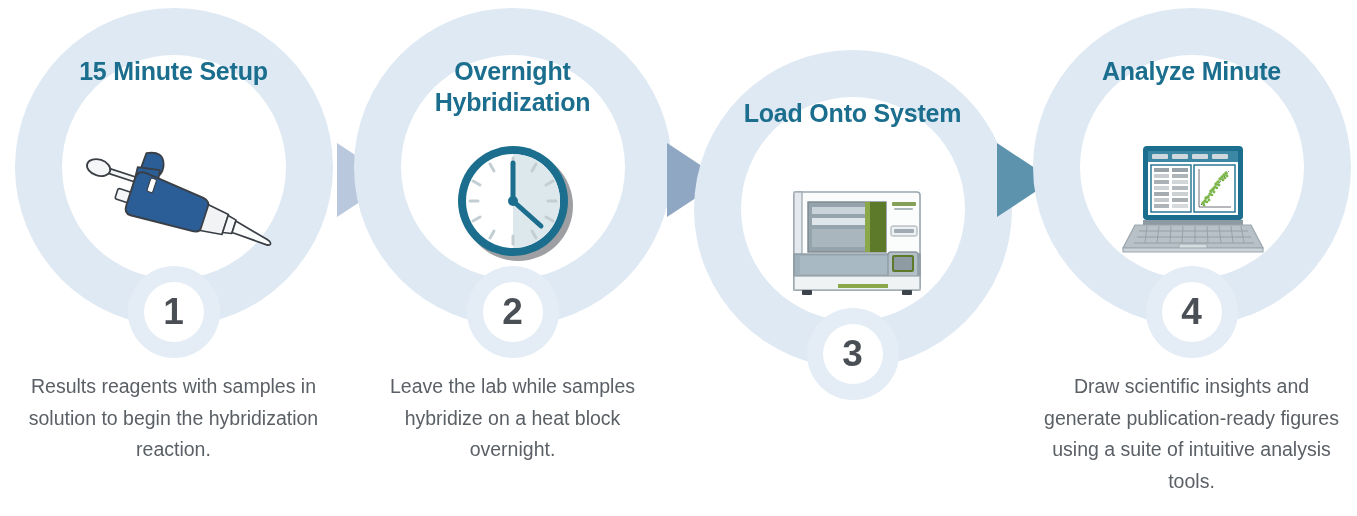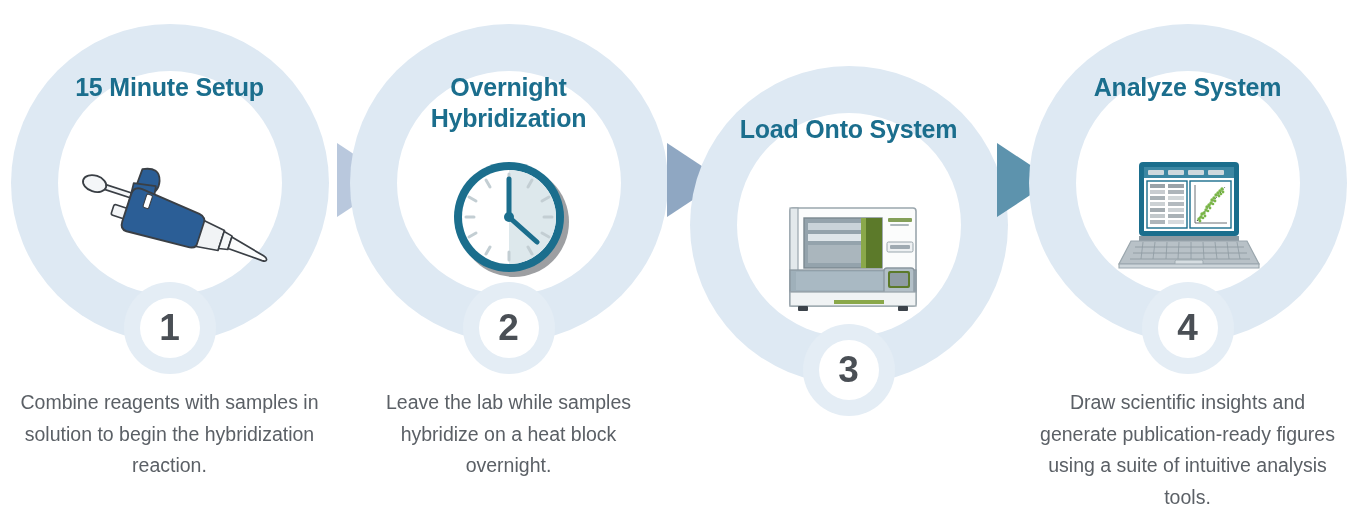--- a/index.html
+++ b/index.html
@@ -15,23 +15,24 @@
   }
   #workflow {
     position: relative;
     width: 1357px;
     height: 516px;
   }
 
   
   .step {
     position: absolute;
-    top: 16px;
+    top: 0;
     width: 339px;
     height: 376px;
+    padding-left: 8px;
   }
   .step-0 { left: 0px; }
   .step-1 { left: 339px; }
   .step-2 { left: 679px; margin-top: 42px; }
   .step-3 { left: 1018px; }
 
   
   .ring {
     position: absolute;
     left: 50%;
@@ -165,21 +166,21 @@
 
           <path d="M180 65 l36 8 q4 1 4 3 q0 2 -4 2 l-36 -1 z" fill="#fbfcfc" stroke="#3a3f45" stroke-width="1.7" stroke-linejoin="round"></path>
         </g>
       </svg>
     </div>
 
     <div class="badge">
       <div class="badge-core">1</div>
     </div>
 
-    <div class="caption">Combine reagents with samples in solution to begin the hybridization reaction.</div>
+    <div class="caption">Results reagents with samples in solution to begin the hybridization reaction.</div>
   </div>
 
   <div class="arrow arrow-0">
     <svg viewBox="0 0 64 78">
       <polygon points="4,2 4,76 60,39" fill="#b9c8dd"></polygon>
     </svg>
   </div>
 
   <div class="step step-1">
     <div class="ring">
@@ -290,21 +291,21 @@
     <svg viewBox="0 0 64 78">
       <polygon points="4,2 4,76 60,39" fill="#5d93ad"></polygon>
     </svg>
   </div>
 
   <div class="step step-3">
     <div class="ring">
       <div class="ring-inner"></div>
     </div>
 
-    <div class="step-title">Analyze System</div>
+    <div class="step-title">Analyze Minute</div>
 
     <div class="icon-stage">
       <svg viewBox="0 0 230 130">
 
         <rect x="66" y="10" width="100" height="74" rx="4" fill="#1b6e8d"></rect>
         <rect x="71" y="15" width="90" height="64" fill="#ffffff"></rect>
 
         <rect x="71" y="15" width="90" height="11" fill="#3c87a3"></rect>
         <g fill="#cfd8dd">
           <rect x="75" y="18" width="16" height="5" rx="1"></rect>

